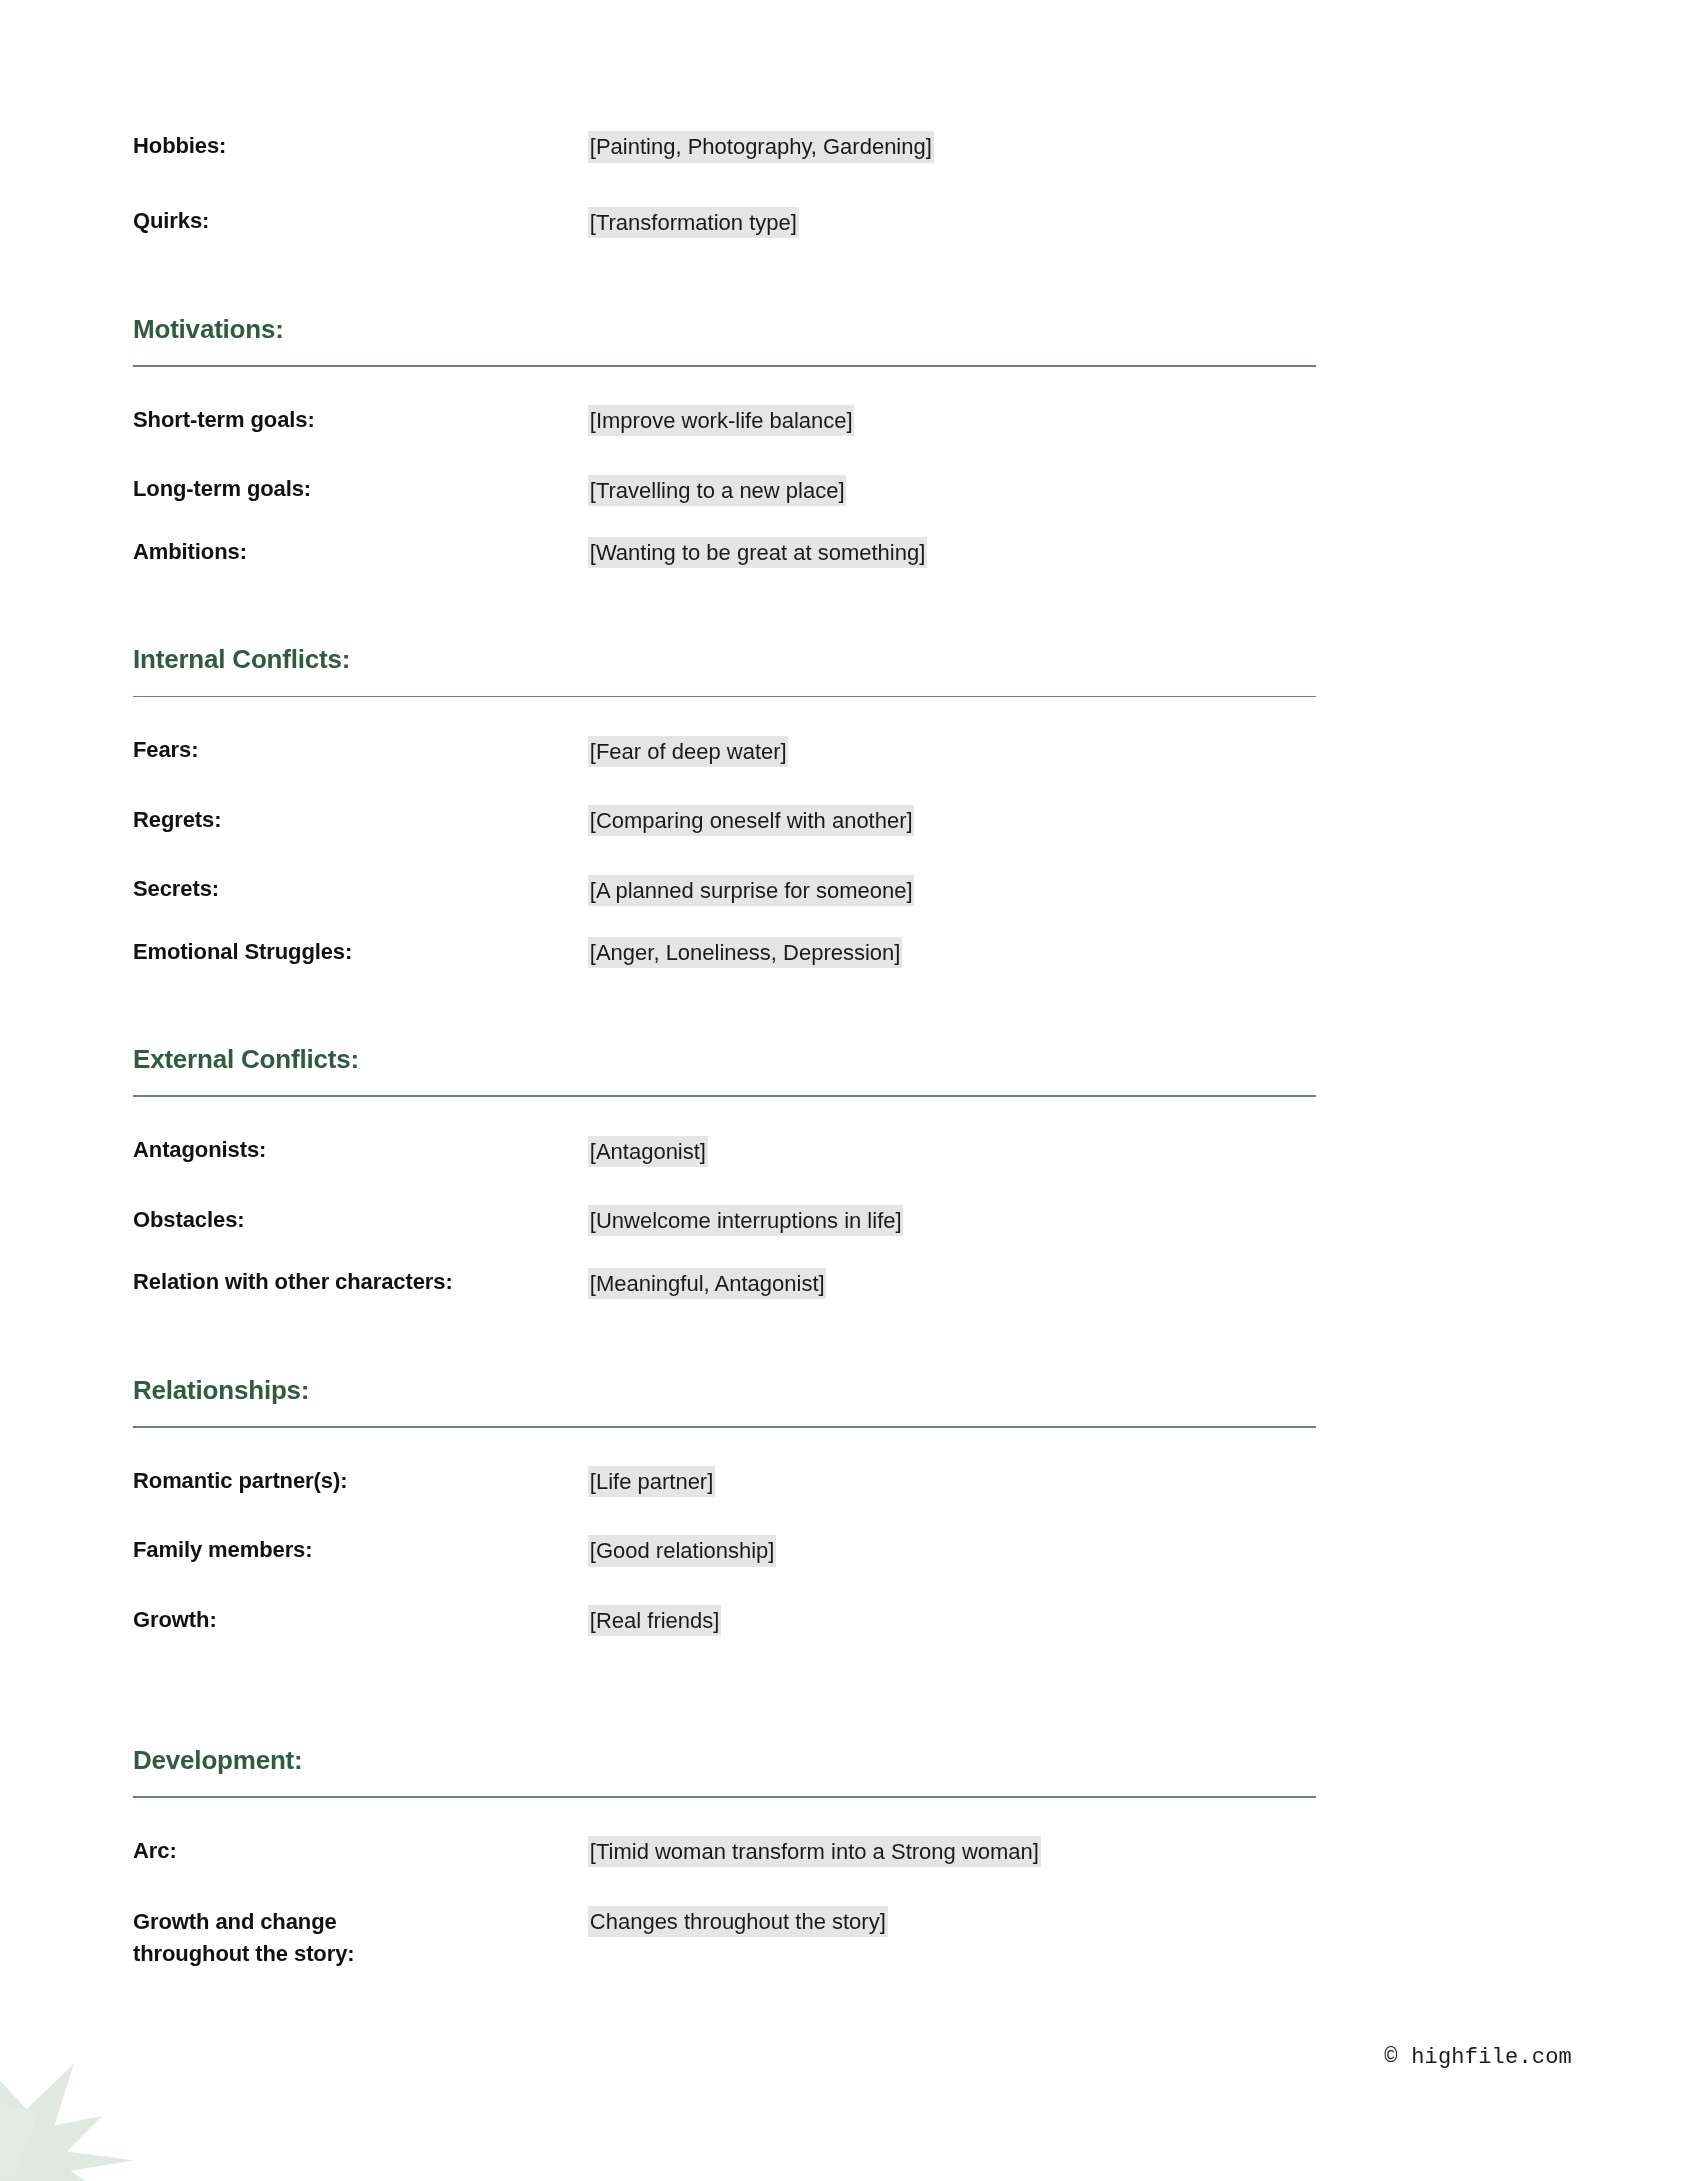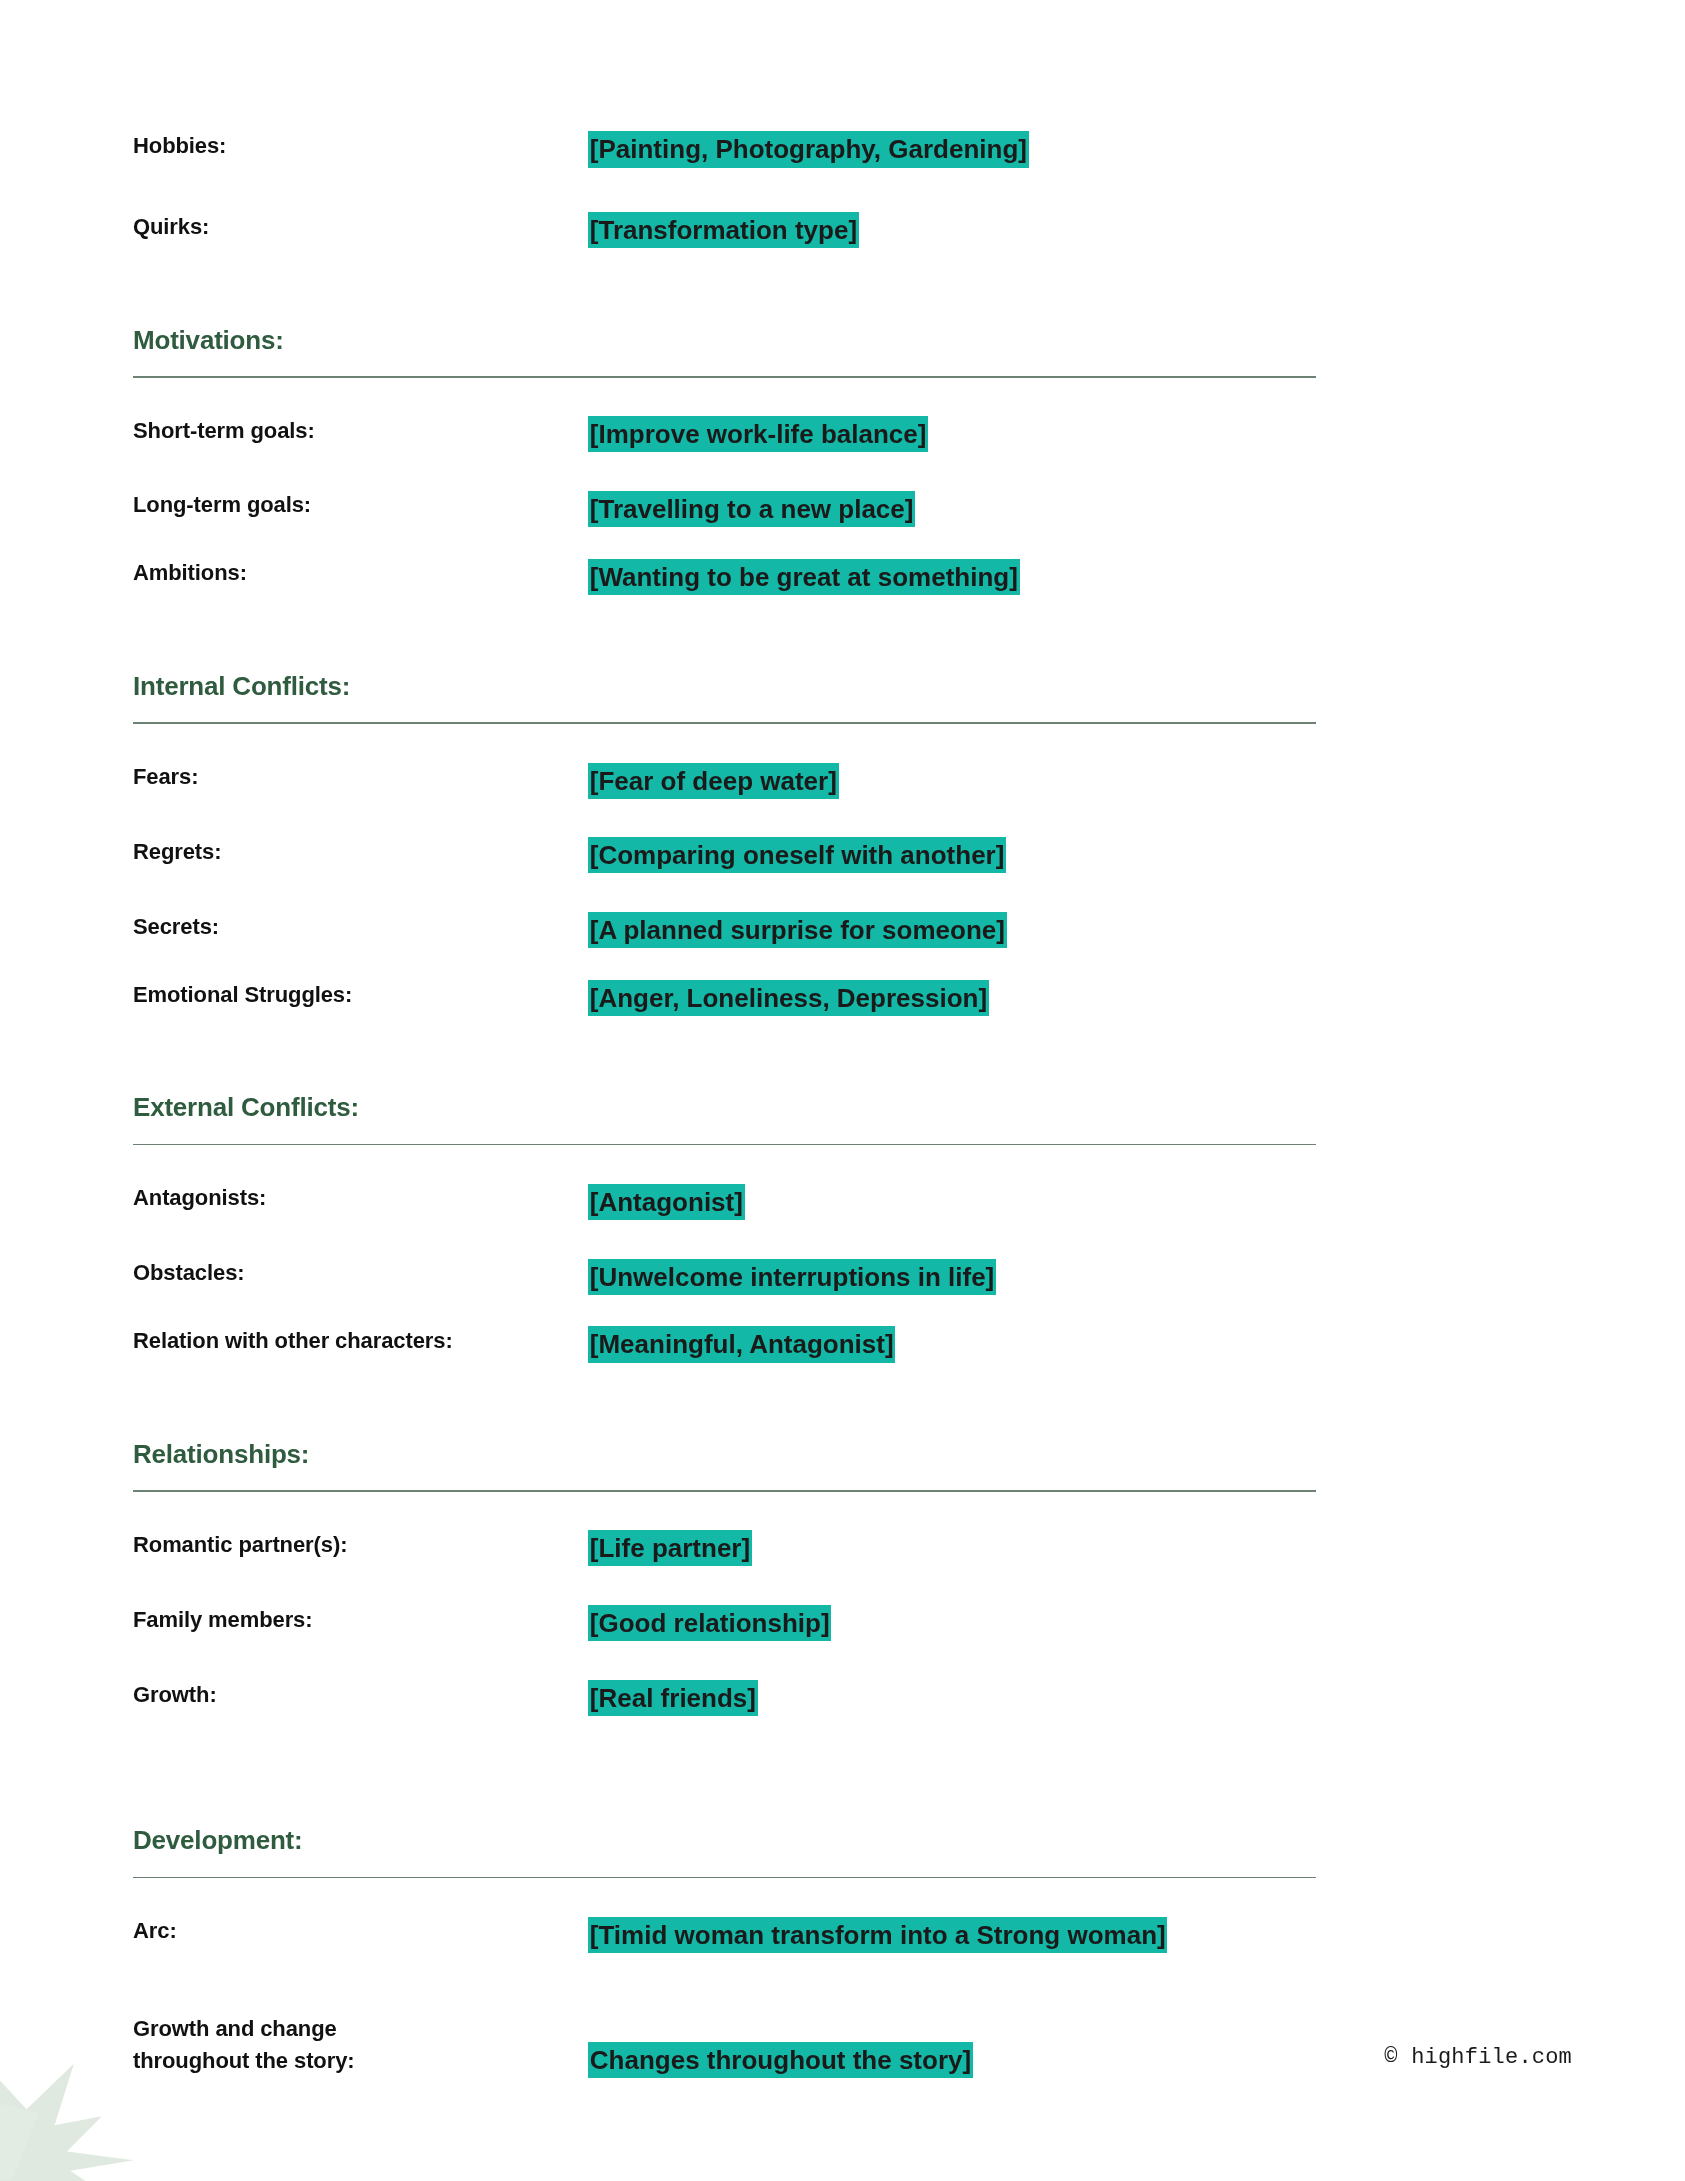--- a/index.html
+++ b/index.html
@@ -63,28 +63,27 @@
     padding-right: 8.8px;
   }
 
   .field-value-wrap {
     flex: 1 1 auto;
     min-width: 0;
   }
 
   .field-value {
     display: inline;
-    font-size: 26px;
+    font-size: 22px;
     line-height: 1.34;
     color: #1a1a1a;
-    background: #14b8a6;
+    background: #e5e5e5;
     box-decoration-break: clone;
     -webkit-box-decoration-break: clone;
     padding: 2.6px 1.8px 3.5px 1.8px;
-    font-weight: bold;
   }
 
   
   .gap-lg { height: 46px; }
   .gap-md { height: 40px; }
   .gap-sm { height: 33px; }
 
   
   .section-head {
     font-size: 26px;
@@ -102,21 +101,21 @@
   }
 
   .section-block { margin-top: 77px; }
   .section-block-after { height: 39px; }
 
   
   .field-label.two-line {
     line-height: 1.45;
   }
 
-  .row-align-mid { align-items: flex-end; margin-top: 21px; }
+  .row-align-mid { align-items: flex-start; }
 
   
   .footer {
     position: absolute;
     right: 125px;
     top: 2045px;
     font-family: Liberation Mono, monospace;
     font-size: 22px;
     color: #1a1a1a;
     letter-spacing: 0.2px;

